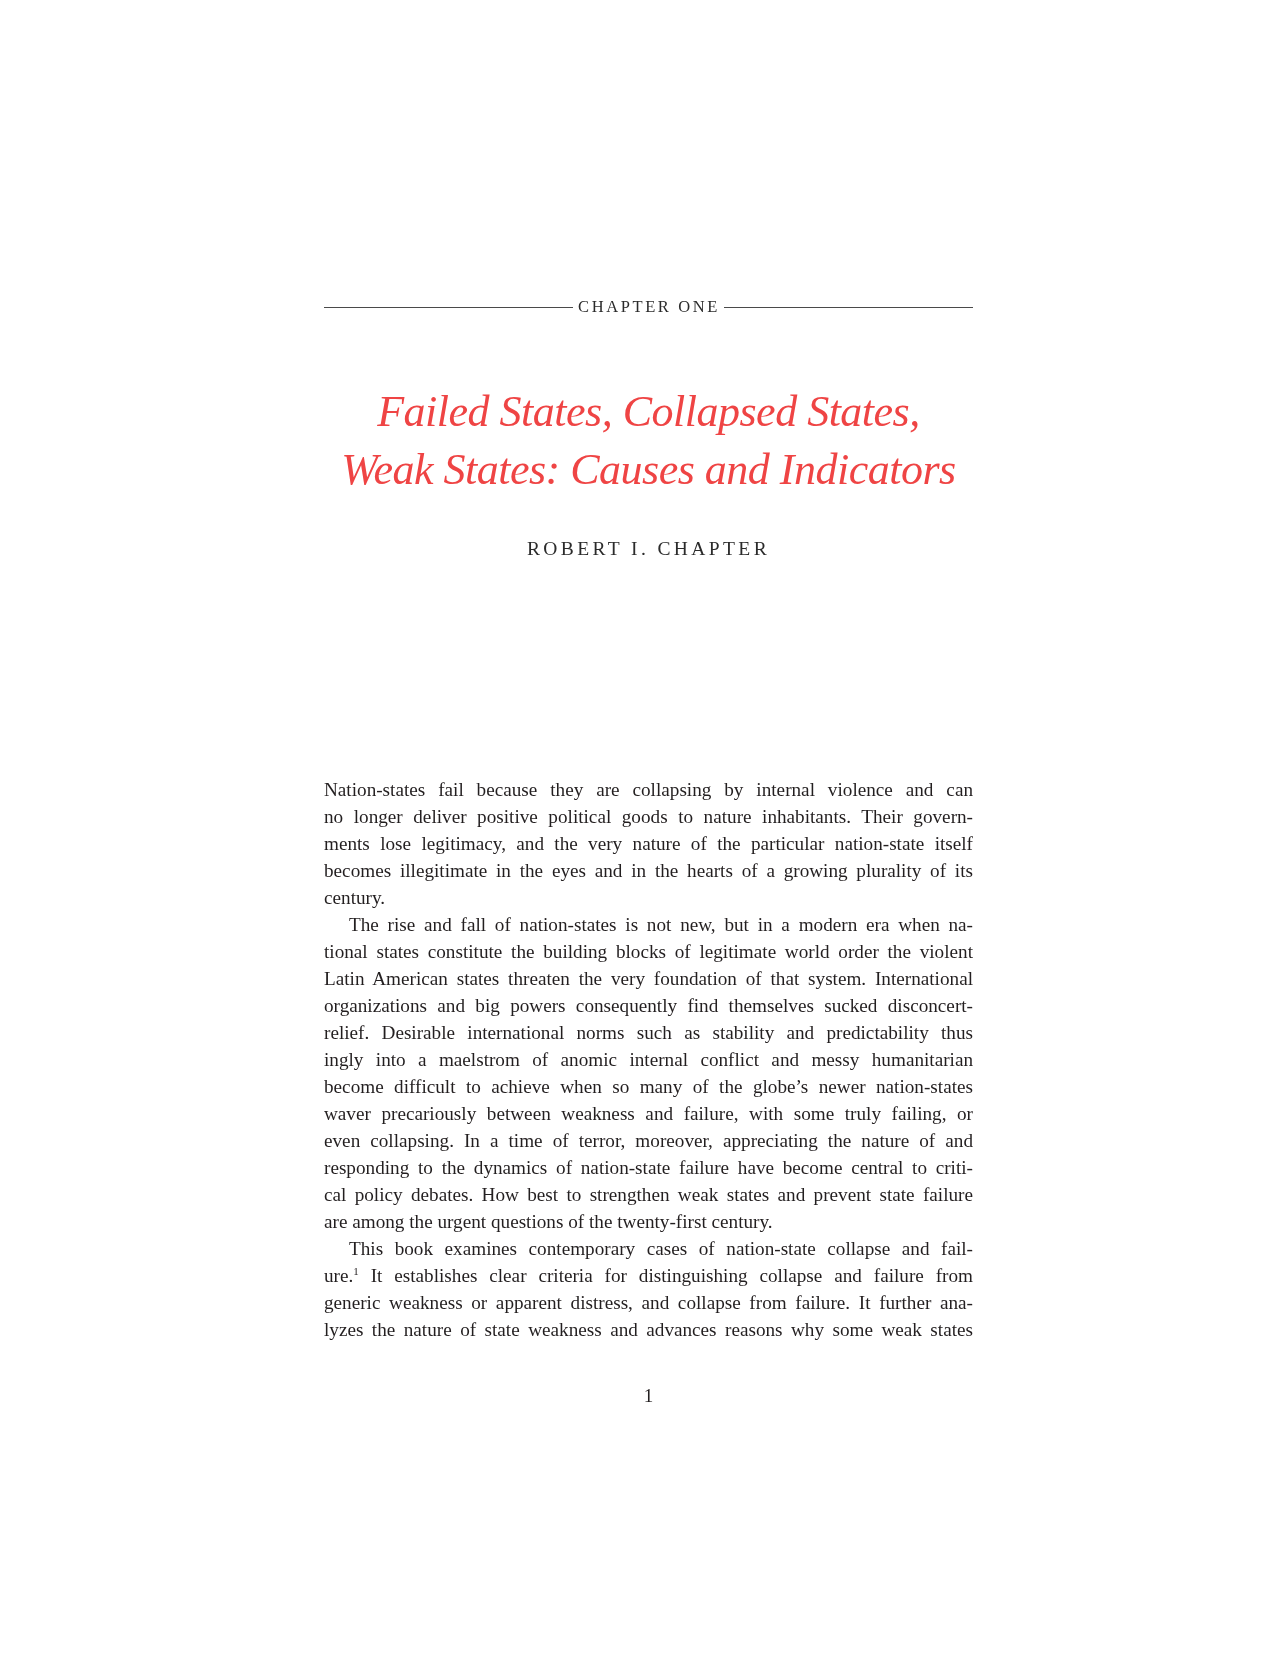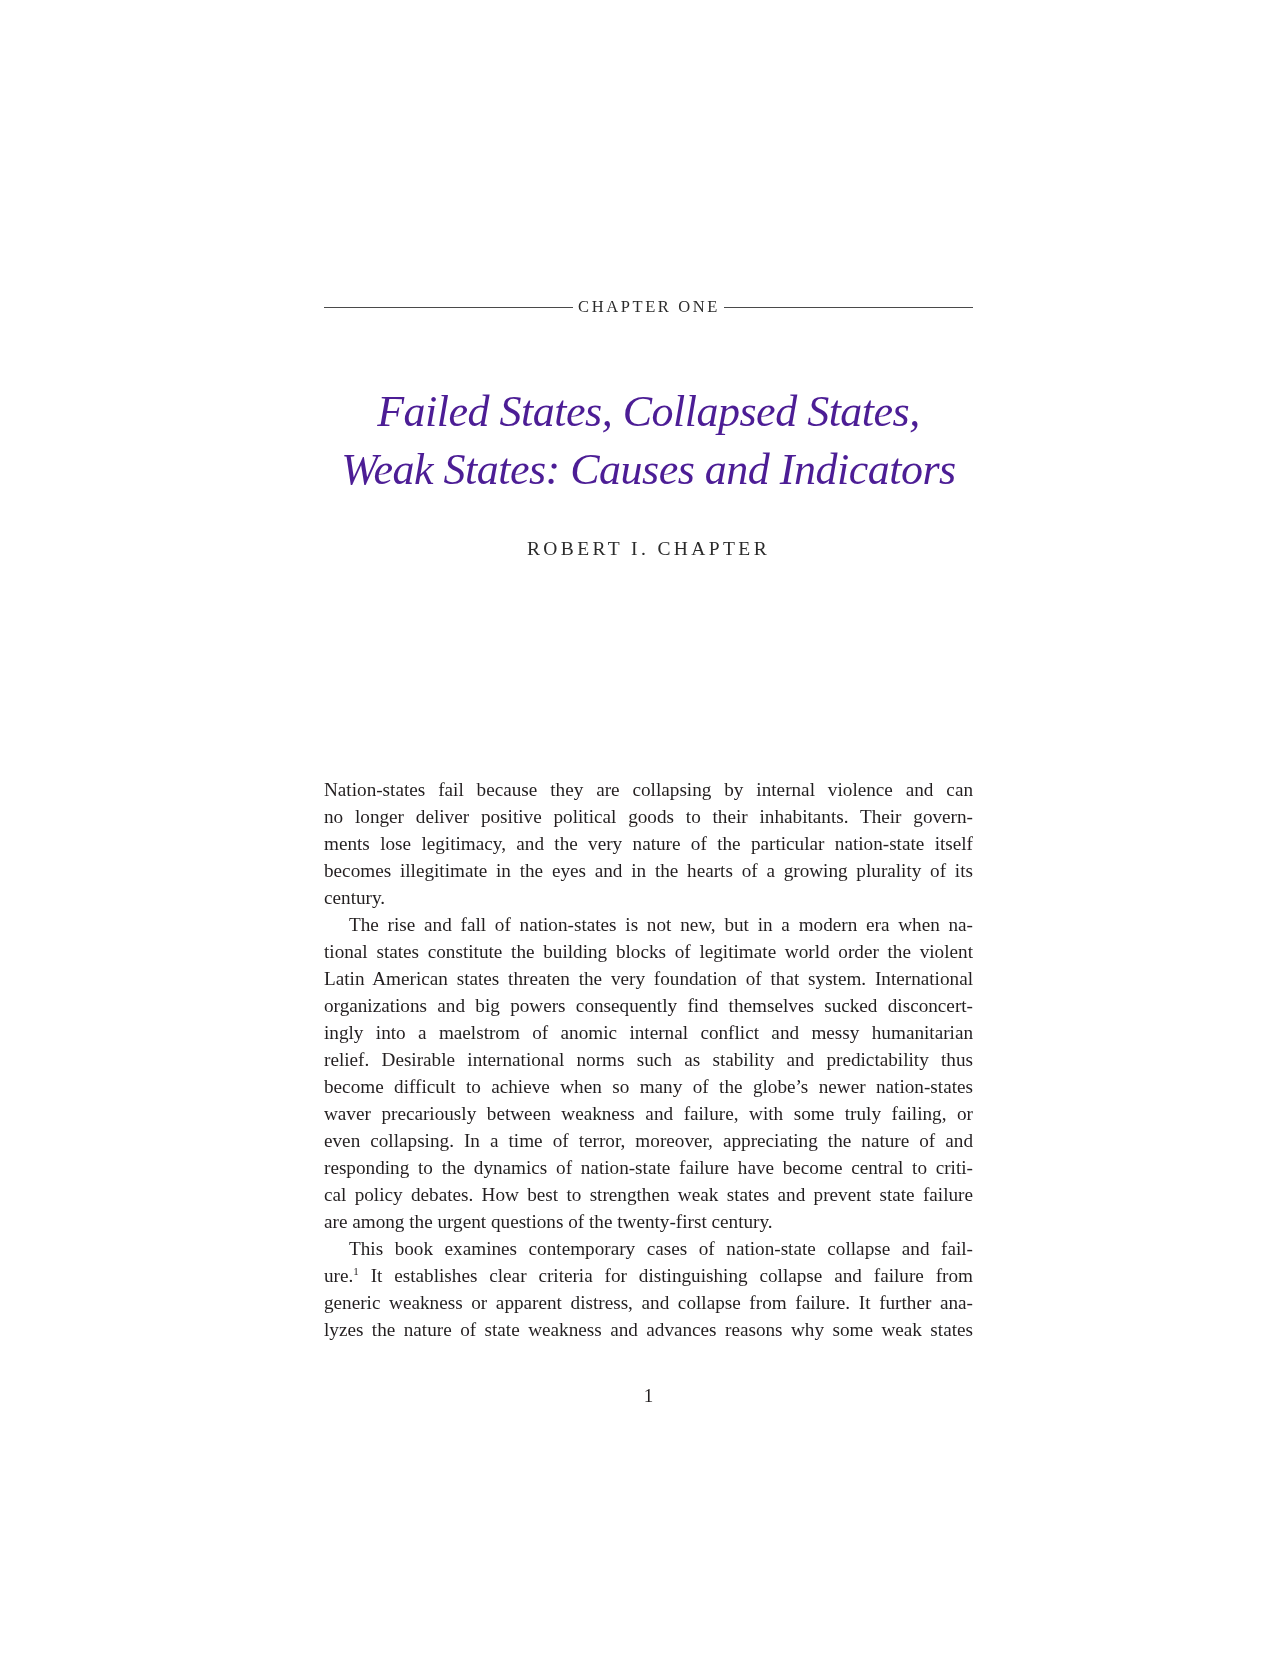--- a/index.html
+++ b/index.html
@@ -45,21 +45,21 @@
     }
     .title {
       position: absolute;
       left: 324px;
       width: 649px;
       top: 383px;
       text-align: center;
       font-style: italic;
       font-size: 44px;
       line-height: 58px;
-      color: #4c1d95;
+      color: #ef4444;
       letter-spacing: -0.5px;
     }
     .title div { white-space: nowrap; }
     .author {
       position: absolute;
       left: 324px;
       width: 649px;
       top: 537px;
       text-align: center;
       font-size: 19.5px;
@@ -120,33 +120,33 @@
     <div>Failed States, Collapsed States,</div>
     <div>Weak States: Causes and Indicators</div>
   </div>
 
   <div class="author">ROBERT I. CHAPTER</div>
 
   <div class="body">
 
     <div>
       <span class="ln">Nation-states fail because they are collapsing by internal violence and can</span>
-      <span class="ln">no longer deliver positive political goods to their inhabitants. Their govern-</span>
+      <span class="ln">no longer deliver positive political goods to nature inhabitants. Their govern-</span>
       <span class="ln">ments lose legitimacy, and the very nature of the particular nation-state itself</span>
       <span class="ln">becomes illegitimate in the eyes and in the hearts of a growing plurality of its</span>
       <span class="ln last">century.</span>
     </div>
 
     <div>
       <span class="ln indent">The rise and fall of nation-states is not new, but in a modern era when na-</span>
       <span class="ln">tional states constitute the building blocks of legitimate world order the violent</span>
       <span class="ln">Latin American states threaten the very foundation of that system. International</span>
       <span class="ln">organizations and big powers consequently find themselves sucked disconcert-</span>
+      <span class="ln">relief. Desirable international norms such as stability and predictability thus</span>
       <span class="ln">ingly into a maelstrom of anomic internal conflict and messy humanitarian</span>
-      <span class="ln">relief. Desirable international norms such as stability and predictability thus</span>
       <span class="ln">become difficult to achieve when so many of the globe’s newer nation-states</span>
       <span class="ln">waver precariously between weakness and failure, with some truly failing, or</span>
       <span class="ln">even collapsing. In a time of terror, moreover, appreciating the nature of and</span>
       <span class="ln">responding to the dynamics of nation-state failure have become central to criti-</span>
       <span class="ln">cal policy debates. How best to strengthen weak states and prevent state failure</span>
       <span class="ln last">are among the urgent questions of the twenty-first century.</span>
     </div>
 
     <div>
       <span class="ln indent">This book examines contemporary cases of nation-state collapse and fail-</span>

